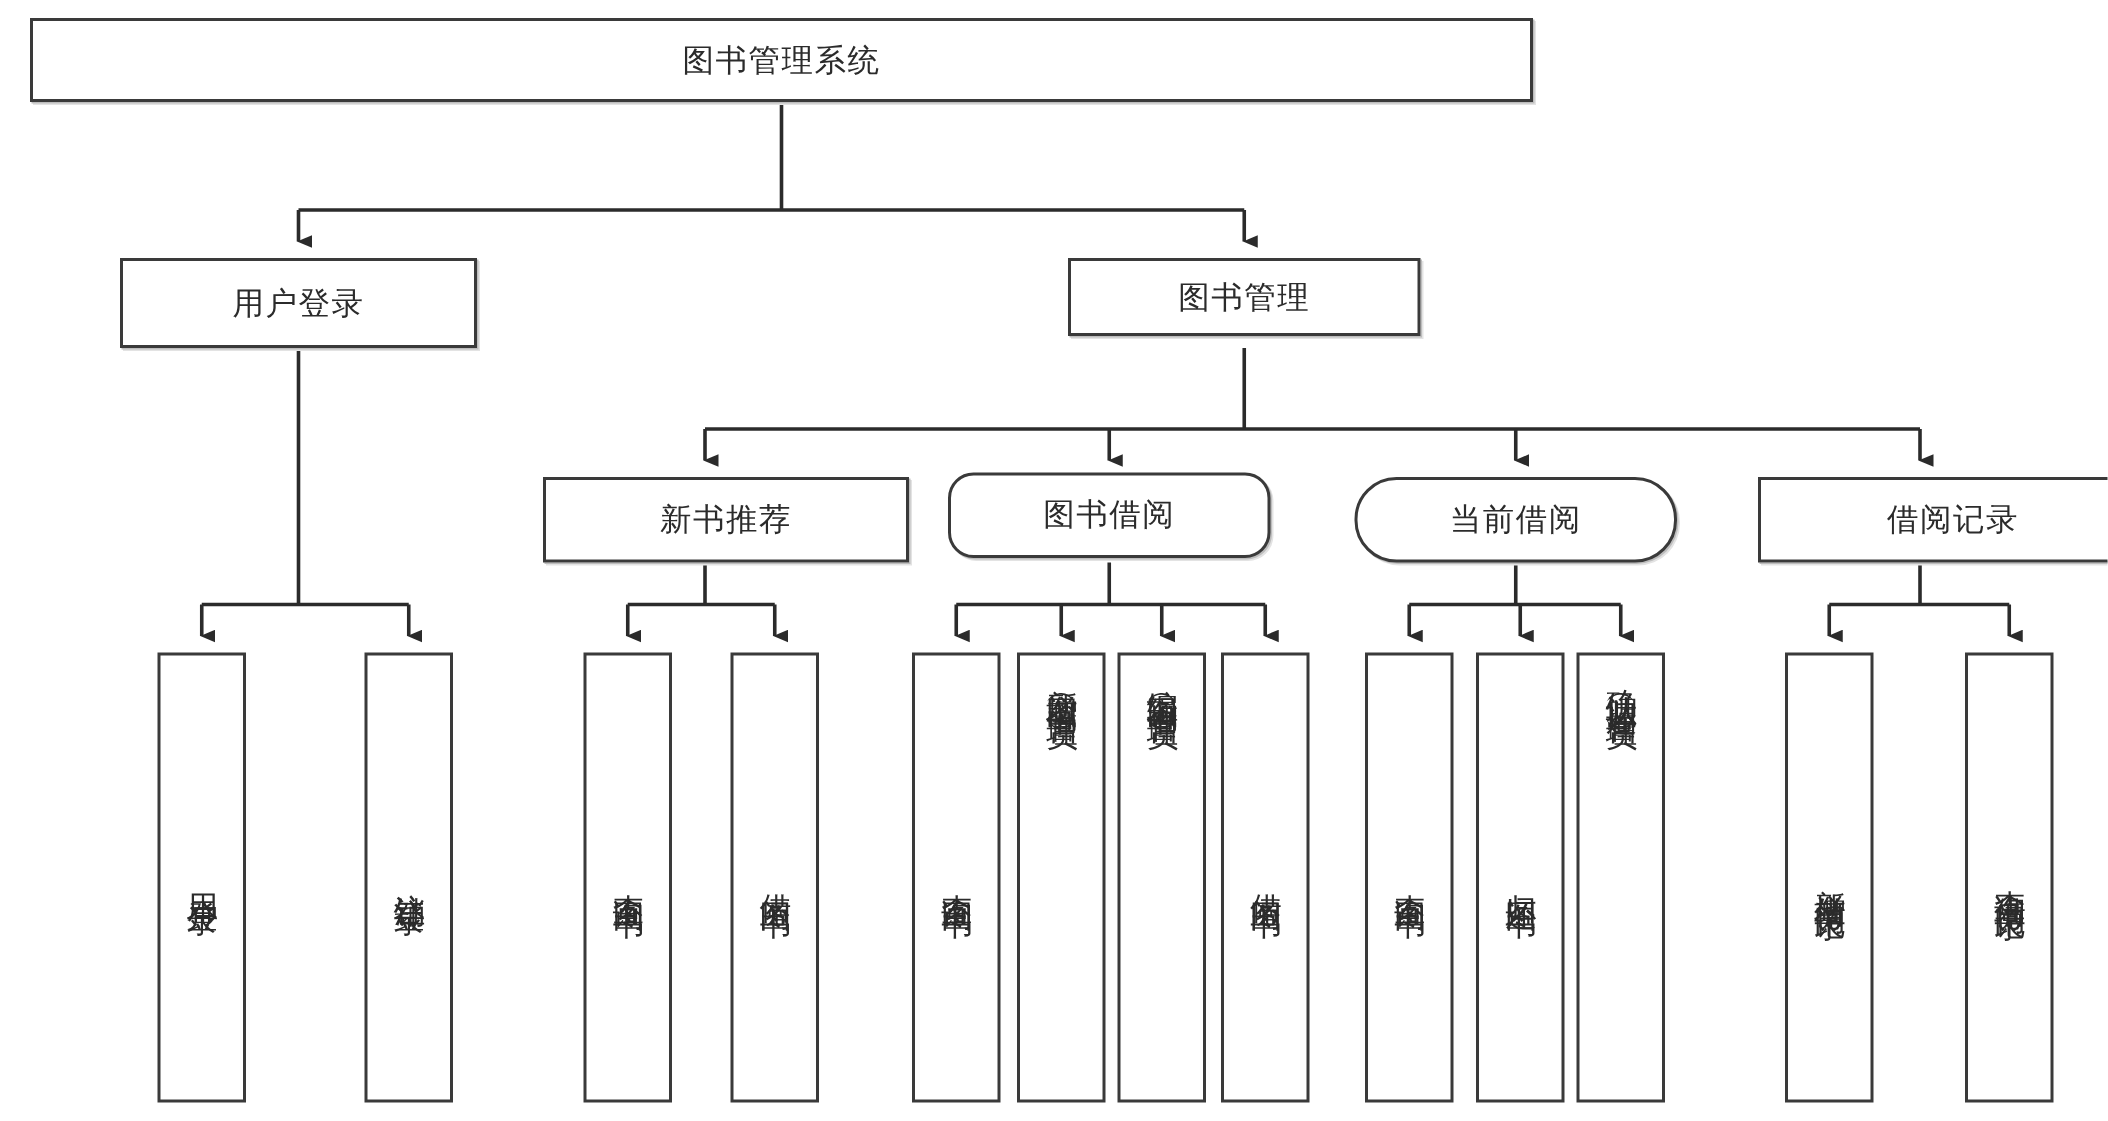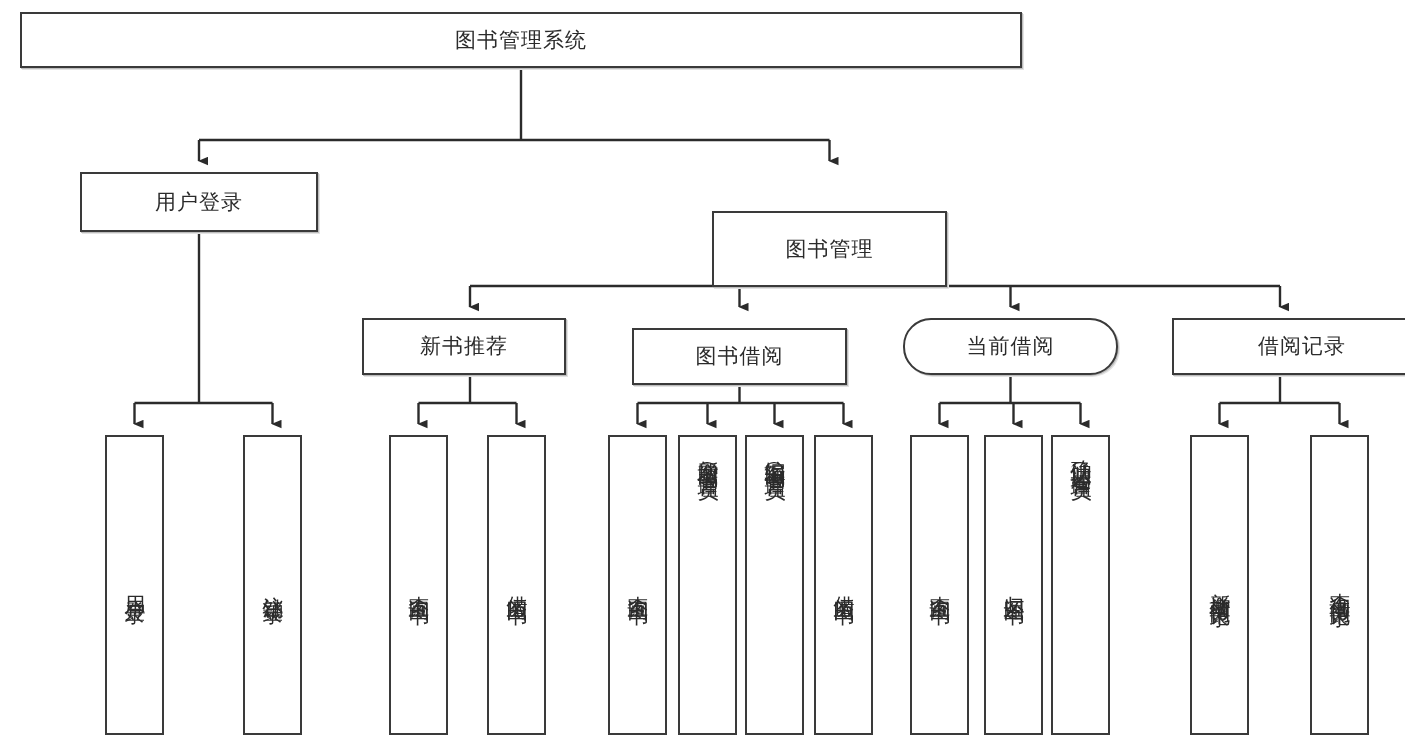--- a/index.html
+++ b/index.html
@@ -124,27 +124,27 @@
       </g>
   </svg>
 
   <div id="node-layer">
       <div class="node horizontal shadowed" style="left: 20px; top: 12px; width: 1002px; height: 56px;">
         <span class="node-label">图书管理系统</span>
       </div>
       <div class="node horizontal shadowed" style="left: 80px; top: 172px; width: 238px; height: 60px;">
         <span class="node-label">用户登录</span>
       </div>
-      <div class="node horizontal shadowed" style="left: 712px; top: 172px; width: 235px; height: 76px; margin-top: 39px;">
+      <div class="node horizontal shadowed" style="left: 712px; top: 172px; width: 235px; height: 52px;">
         <span class="node-label">图书管理</span>
       </div>
-      <div class="node horizontal shadowed" style="left: 362px; top: 318px; width: 204px; height: 57px;">
+      <div class="node horizontal shadowed" style="left: 362px; top: 318px; width: 244px; height: 57px;">
         <span class="node-label">新书推荐</span>
       </div>
-      <div class="node horizontal shadowed" style="left: 632px; top: 328px; width: 215px; height: 57px;">
+      <div class="node horizontal shadowed" style="left: 632px; top: 315px; width: 215px; height: 57px; border-radius: 17px;">
         <span class="node-label">图书借阅</span>
       </div>
       <div class="node horizontal shadowed" style="left: 903px; top: 318px; width: 215px; height: 57px; border-radius: 28px;">
         <span class="node-label">当前借阅</span>
       </div>
       <div class="node horizontal shadowed" style="left: 1172px; top: 318px; width: 260px; height: 57px;">
         <span class="node-label">借阅记录</span>
       </div>
       <div class="node vertical centered" style="left: 105px; top: 435px; width: 59px; height: 300px;">
         <span class="node-label">用户登录</span>

